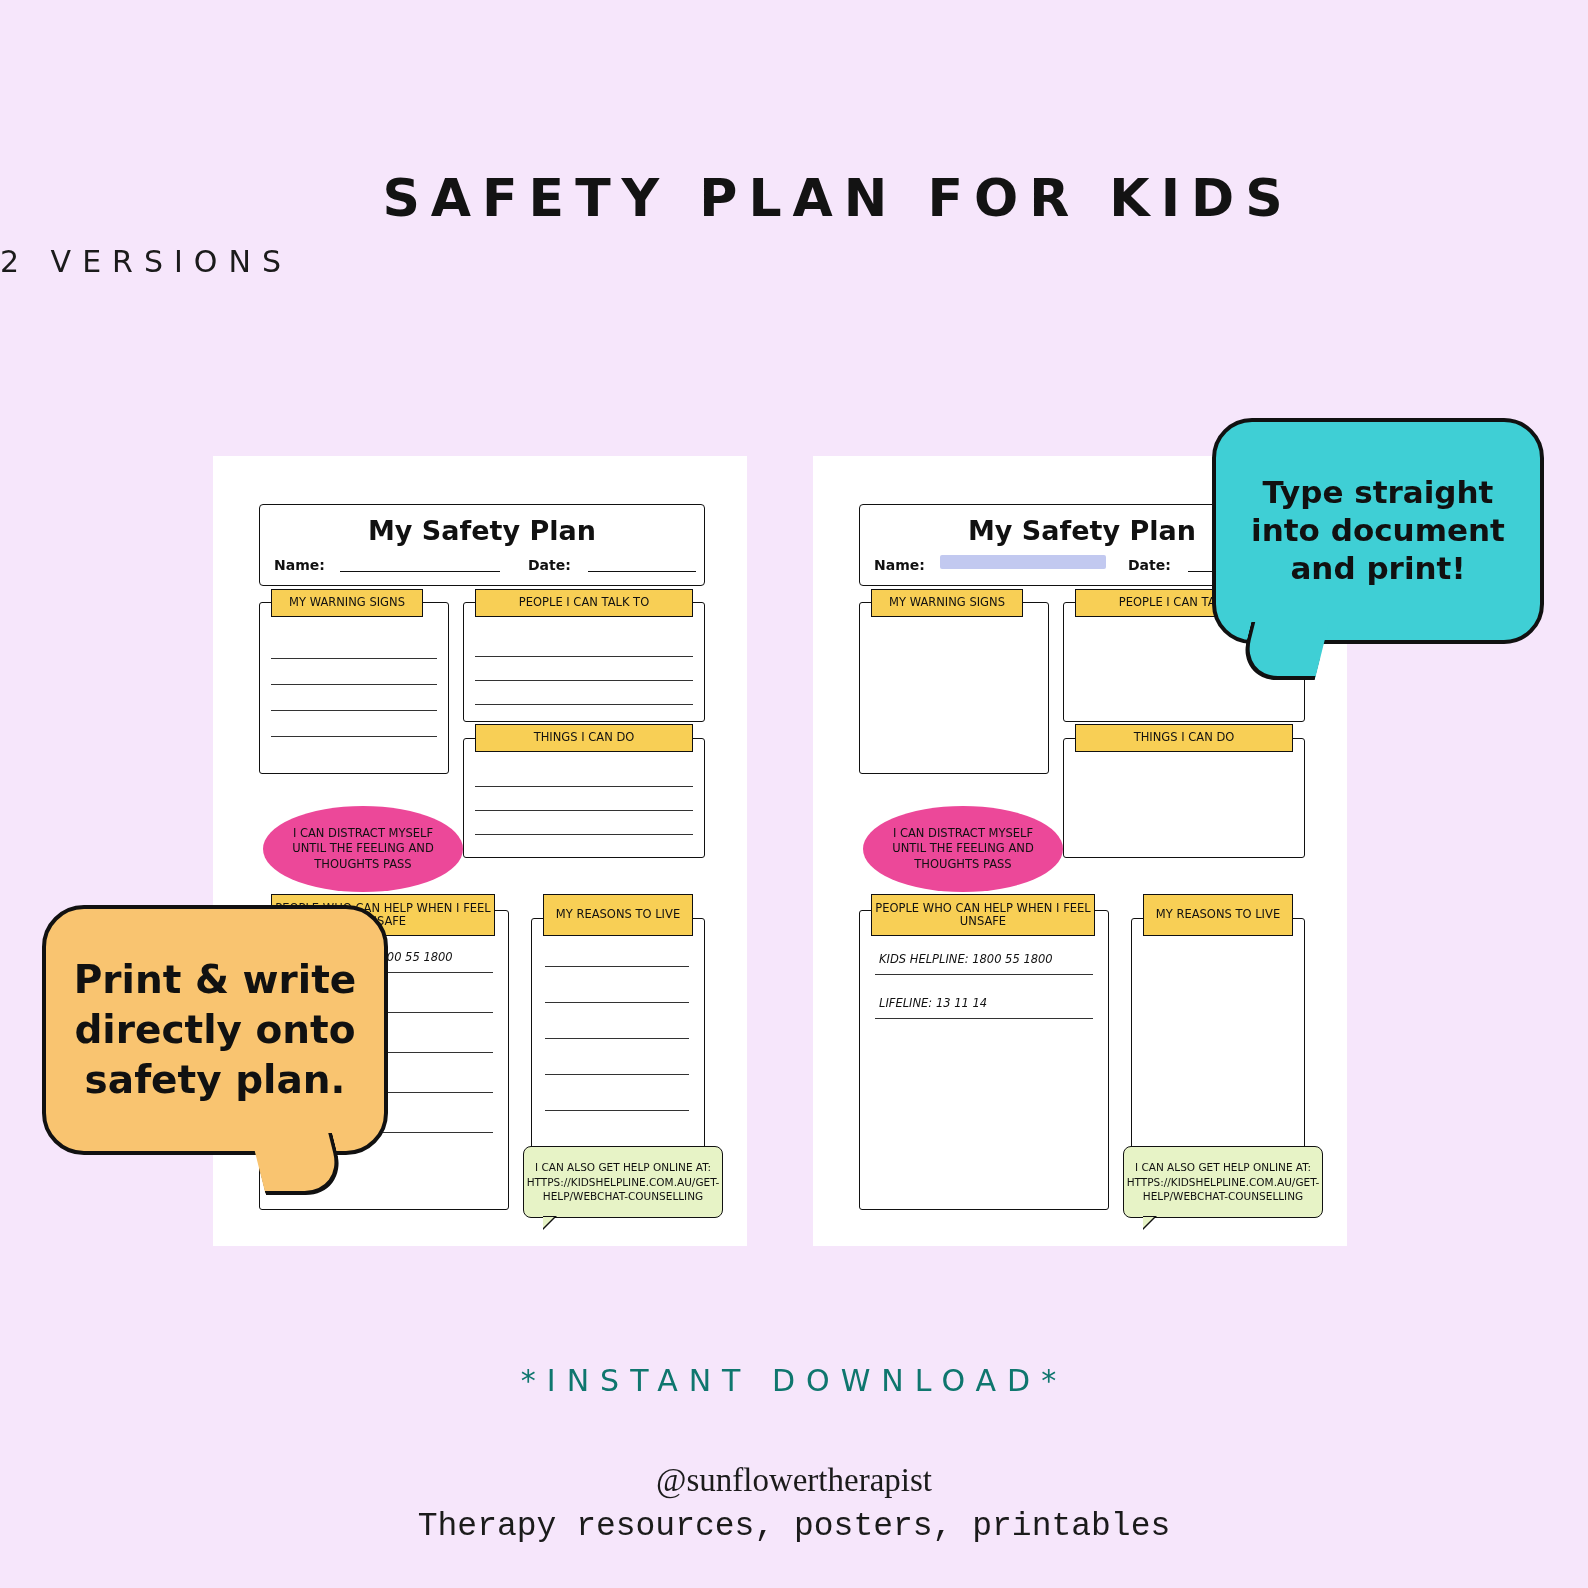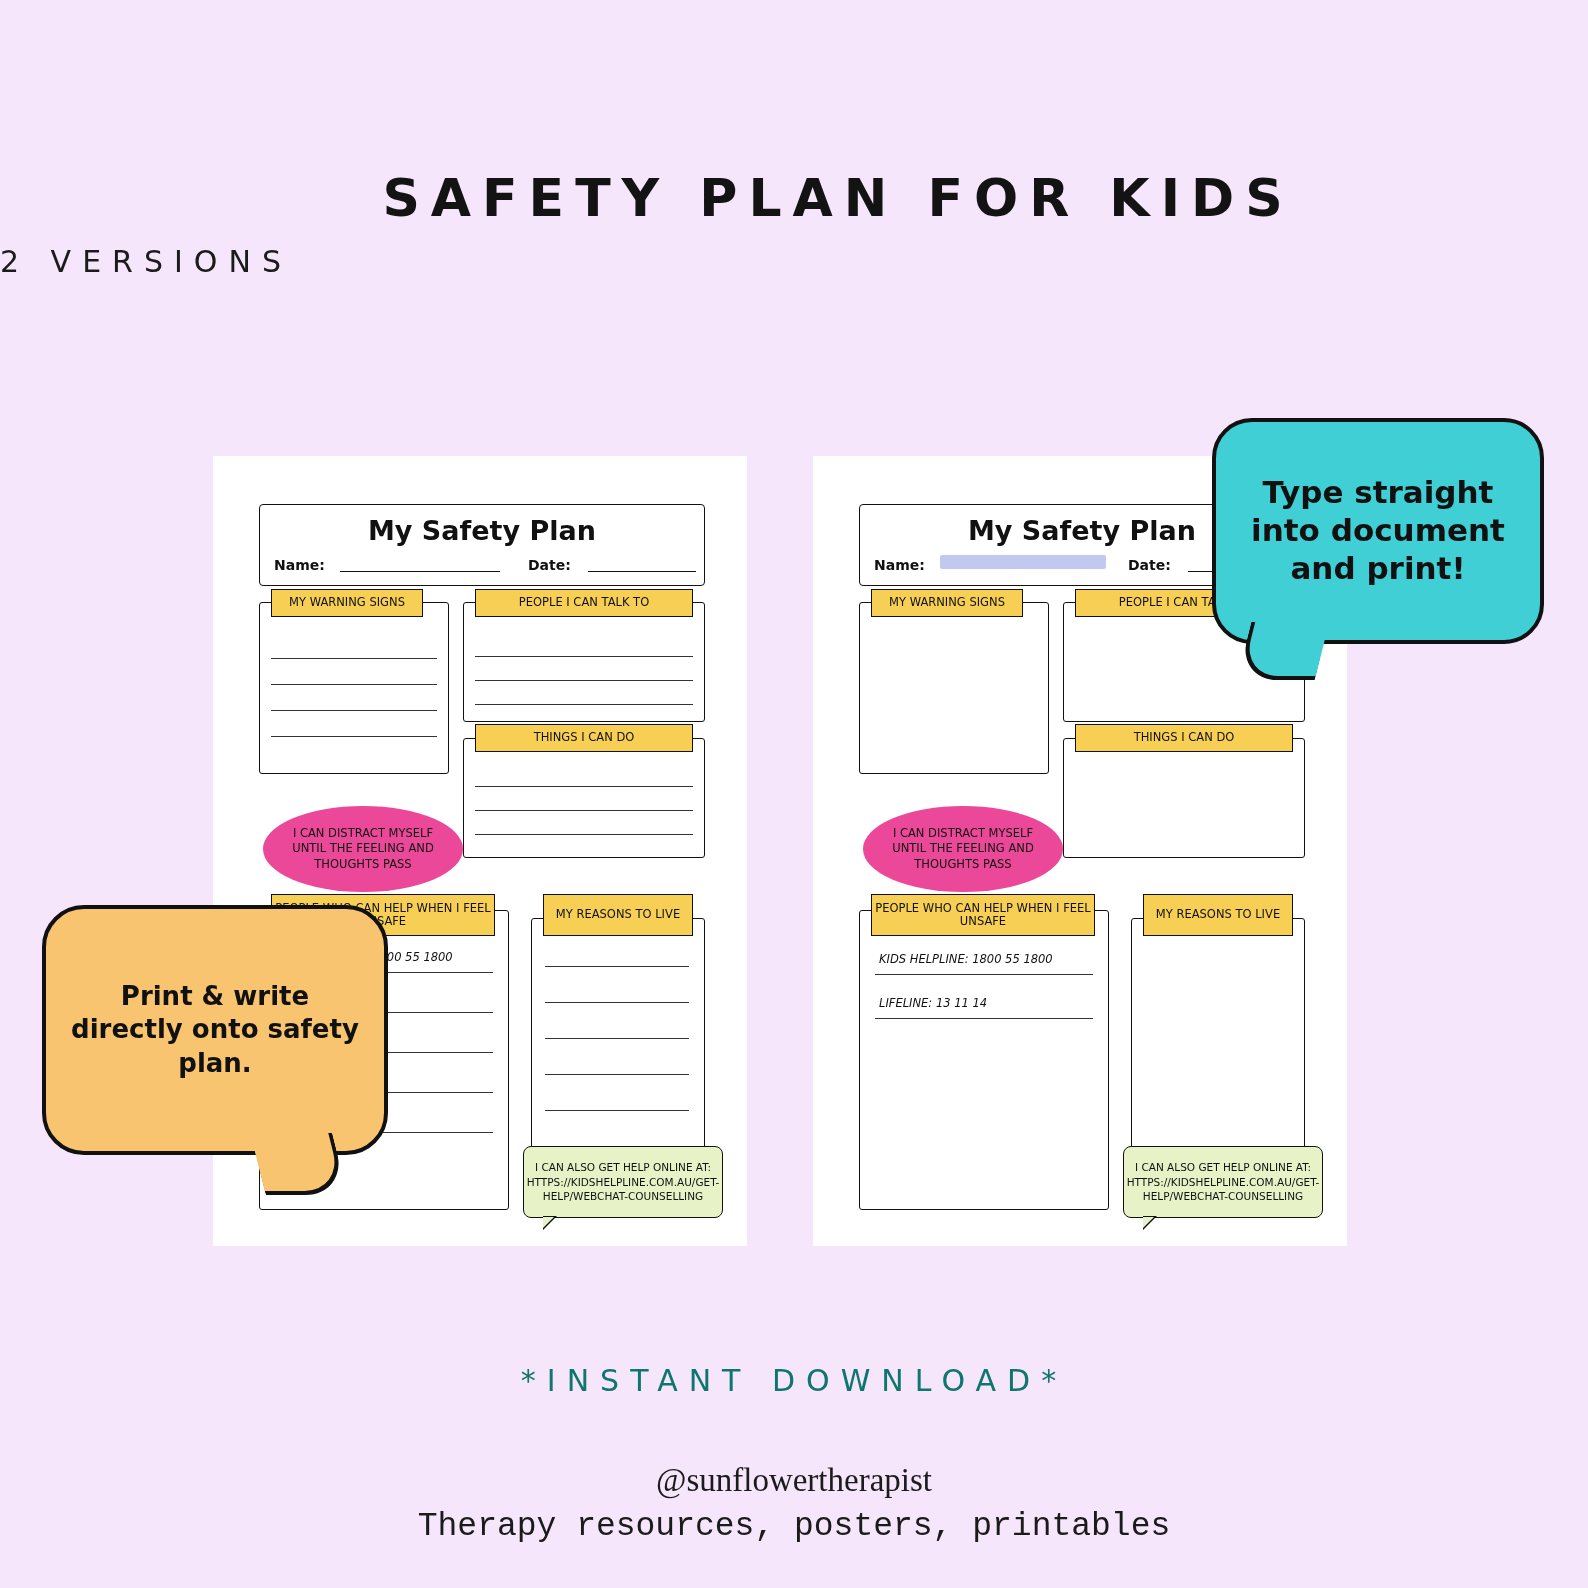--- a/index.html
+++ b/index.html
@@ -237,21 +237,21 @@
     background: #3fcfd5;
     border-left: 4px solid #111;
     border-bottom: 4px solid #111;
     border-bottom-left-radius: 40px;
     transform: skewX(-14deg);
   }
   #callout-orange {
     left: 42px; top: 905px; width: 346px; height: 250px;
     background: #f9c470;
     border-radius: 42px;
-    font-size: 26px;
+    font-size: 39px;
     line-height: 1.28;
     padding: 0 20px;
   }
   #callout-orange .tail {
     position: absolute;
     right: 44px; bottom: -44px;
     width: 78px; height: 58px;
     background: #f9c470;
     border-right: 4px solid #111;
     border-bottom: 4px solid #111;

